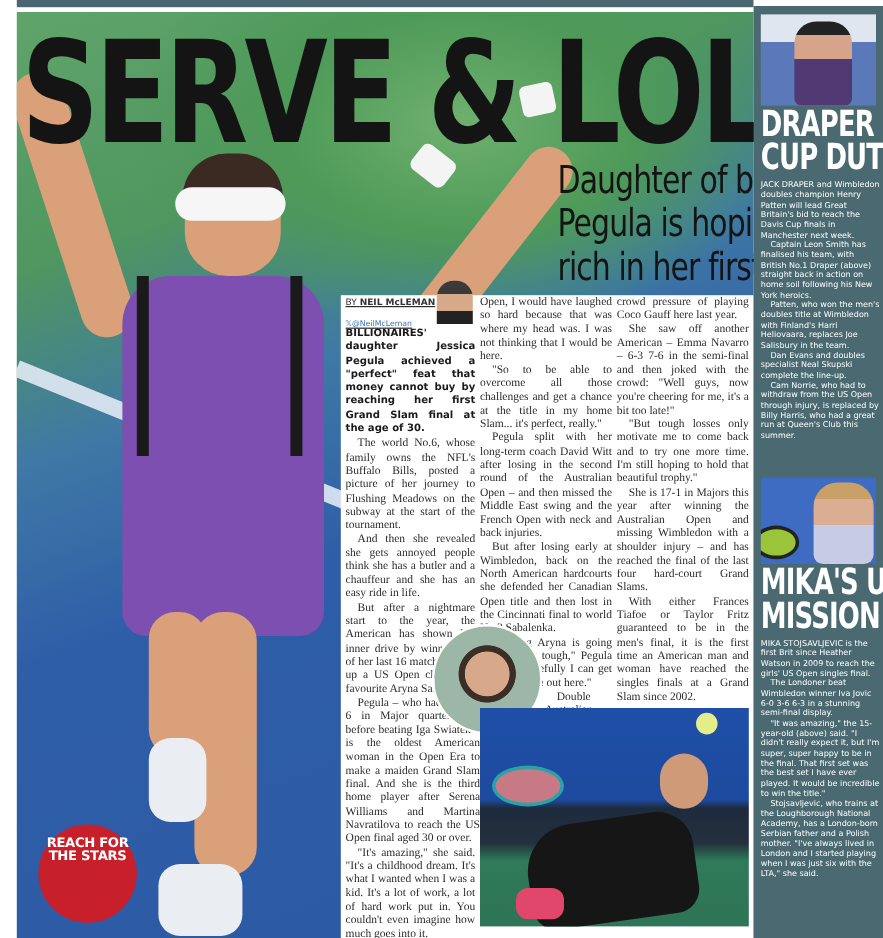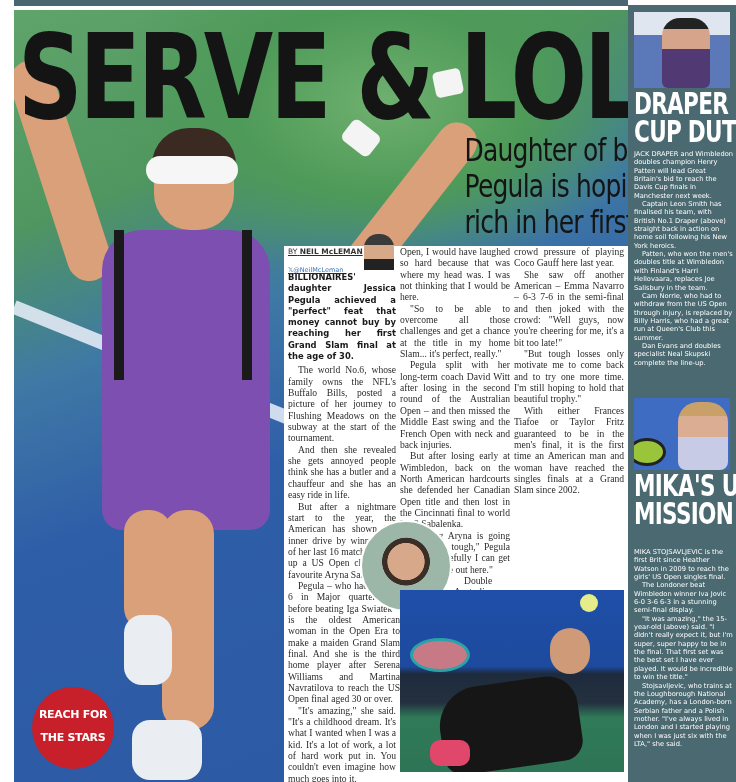--- a/index.html
+++ b/index.html
@@ -42,21 +42,21 @@
     font-family: "DejaVu Sans", sans-serif; font-size: 32px; line-height: 36px; color: #141414;
     text-align: right; letter-spacing: -1px;
   }
   .standfirst span { display: block; transform: scaleX(0.78); transform-origin: right center; white-space: nowrap; }
 
   .badge {
     position: absolute; left: 32px; top: 687px; width: 82px; height: 82px; border-radius: 50%;
     background: #c8202a; color: #fff; text-align: center; font-family: "DejaVu Sans", sans-serif;
     padding-top: 10px;
   }
-  .badge .t { font-weight: bold; font-size: 11px; line-height: 11px; letter-spacing: -0.3px; margin-top: 12px; }
+  .badge .t { font-weight: bold; font-size: 11px; line-height: 11px; letter-spacing: -0.3px; }
   .badge .s { font-size: 6.6px; line-height: 7.4px; margin-top: 3px; font-weight: bold; }
 
   
   .article { position: absolute; left: 284px; top: 246px; width: 344px; height: 536px; background: #ffffff; }
   .col { position: absolute; top: 0; font-size: 9.6px; line-height: 11.35px; color: #2b2b2b; text-align: justify; }
   .col p { text-indent: 10px; }
   .col1 { left: 4px; width: 108px; }
   .col2 { left: 116px; width: 110px; }
   .col3 { left: 230px; width: 110px; }
   .byline { height: 26px; position: relative; font-family: "DejaVu Sans", sans-serif; text-decoration: underline; }
@@ -92,21 +92,21 @@
   }
   .sb-text { font-family: "DejaVu Sans", sans-serif; font-size: 6.7px; line-height: 8.35px; color: #ffffff; }
   .sb-text p { text-indent: 8px; }
   .sb-text p.first { text-indent: 0; }
   .sb-block1 { position: absolute; left: 6px; top: 90px; width: 100px; }
   .sb-block1 .sb-text { margin-top: 4px; }
   .sb-photo2 { position: absolute; left: 6px; top: 398px; width: 96px; height: 72px; background: linear-gradient(180deg, #3d6cc2 0 100%); overflow: hidden; }
   .sb-photo2 .p { position: absolute; left: 44px; top: 4px; width: 50px; height: 68px; background: linear-gradient(#c9a067 0 20%, #dbad93 20% 52%, #c7cbe6 52%); border-radius: 20px 20px 8px 8px; }
   .sb-photo2 .r { position: absolute; left: -6px; top: 40px; width: 38px; height: 28px; border-radius: 50%; background: #9ac43a; border: 3px solid #222; }
   .sb-block2 { position: absolute; left: 6px; top: 472px; width: 100px; }
-  .sb-block2 .sb-text { margin-top: 20px; }
+  .sb-block2 .sb-text { margin-top: 4px; }
 </style>
 </head>
 <body>
 
 <div class="topbar"></div>
 
 <div class="main-photo">
   <div class="court-line"></div>
   <div class="arm-left"></div>
   <div class="arm-right"></div>
@@ -157,20 +157,21 @@
     <p>"So to be able to overcome all those challenges and get a chance at the title in my home Slam... it's perfect, really."</p>
     <p>Pegula split with her long-term coach David Witt after losing in the second round of the Australian Open – and then missed the Middle East swing and the French Open with neck and back injuries.</p>
     <p>But after losing early at Wimbledon, back on the North American hardcourts she defended her Canadian Open title and then lost in the Cincinnati final to world No.2 Sabalenka.</p>
     <p>"Playing Aryna is going to be really tough," Pegula added. "Hopefully I can get some revenge out here."</p>
     <p style="padding-left:54px">Double Australian Open champion Sabalenka returns to the US Open final after cracking under the</p>
   </div>
   <div class="col col3">
     <p style="text-indent:0">crowd pressure of playing Coco Gauff here last year.</p>
     <p>She saw off another American – Emma Navarro – 6-3 7-6 in the semi-final and then joked with the crowd: "Well guys, now you're cheering for me, it's a bit too late!"</p>
     <p>"But tough losses only motivate me to come back and to try one more time. I'm still hoping to hold that beautiful trophy."</p>
+    <p>She is 17-1 in Majors this year after winning the Australian Open and missing Wimbledon with a shoulder injury – and has reached the final of the last four hard-court Grand Slams.</p>
     <p>With either Frances Tiafoe or Taylor Fritz guaranteed to be in the men's final, it is the first time an American man and woman have reached the singles finals at a Grand Slam since 2002.</p>
   </div>
 </div>
 
 <div class="circle-photo"></div>
 
 <div class="action-photo">
   <div class="ball"></div>
   <div class="racket"></div>
   <div class="player2-body"></div>
@@ -183,22 +184,22 @@
   <div class="sb-photo1">
       <div class="p"></div>
     </div>
   <div class="sb-block1">
     <div class="sb-head">DRAPER ON</div>
     <div class="sb-head">CUP DUTY</div>
     <div class="sb-text">
       <p class="first">JACK DRAPER and Wimbledon doubles champion Henry Patten will lead Great Britain's bid to reach the Davis Cup finals in Manchester next week.</p>
       <p>Captain Leon Smith has finalised his team, with British No.1 Draper (above) straight back in action on home soil following his New York heroics.</p>
       <p>Patten, who won the men's doubles title at Wimbledon with Finland's Harri Heliovaara, replaces Joe Salisbury in the team.</p>
+      <p>Dan Evans and doubles specialist Neal Skupski complete the line-up.</p>
       <p>Cam Norrie, who had to withdraw from the US Open through injury, is replaced by Billy Harris, who had a great run at Queen's Club this summer.</p>
-      <p>Dan Evans and doubles specialist Neal Skupski complete the line-up.</p>
     </div>
   </div>
   <div class="sb-photo2">
       <div class="p"></div>
       <div class="r"></div>
     </div>
   <div class="sb-block2">
     <div class="sb-head">MIKA'S US</div>
     <div class="sb-head">MISSION</div>
     <div class="sb-text">

